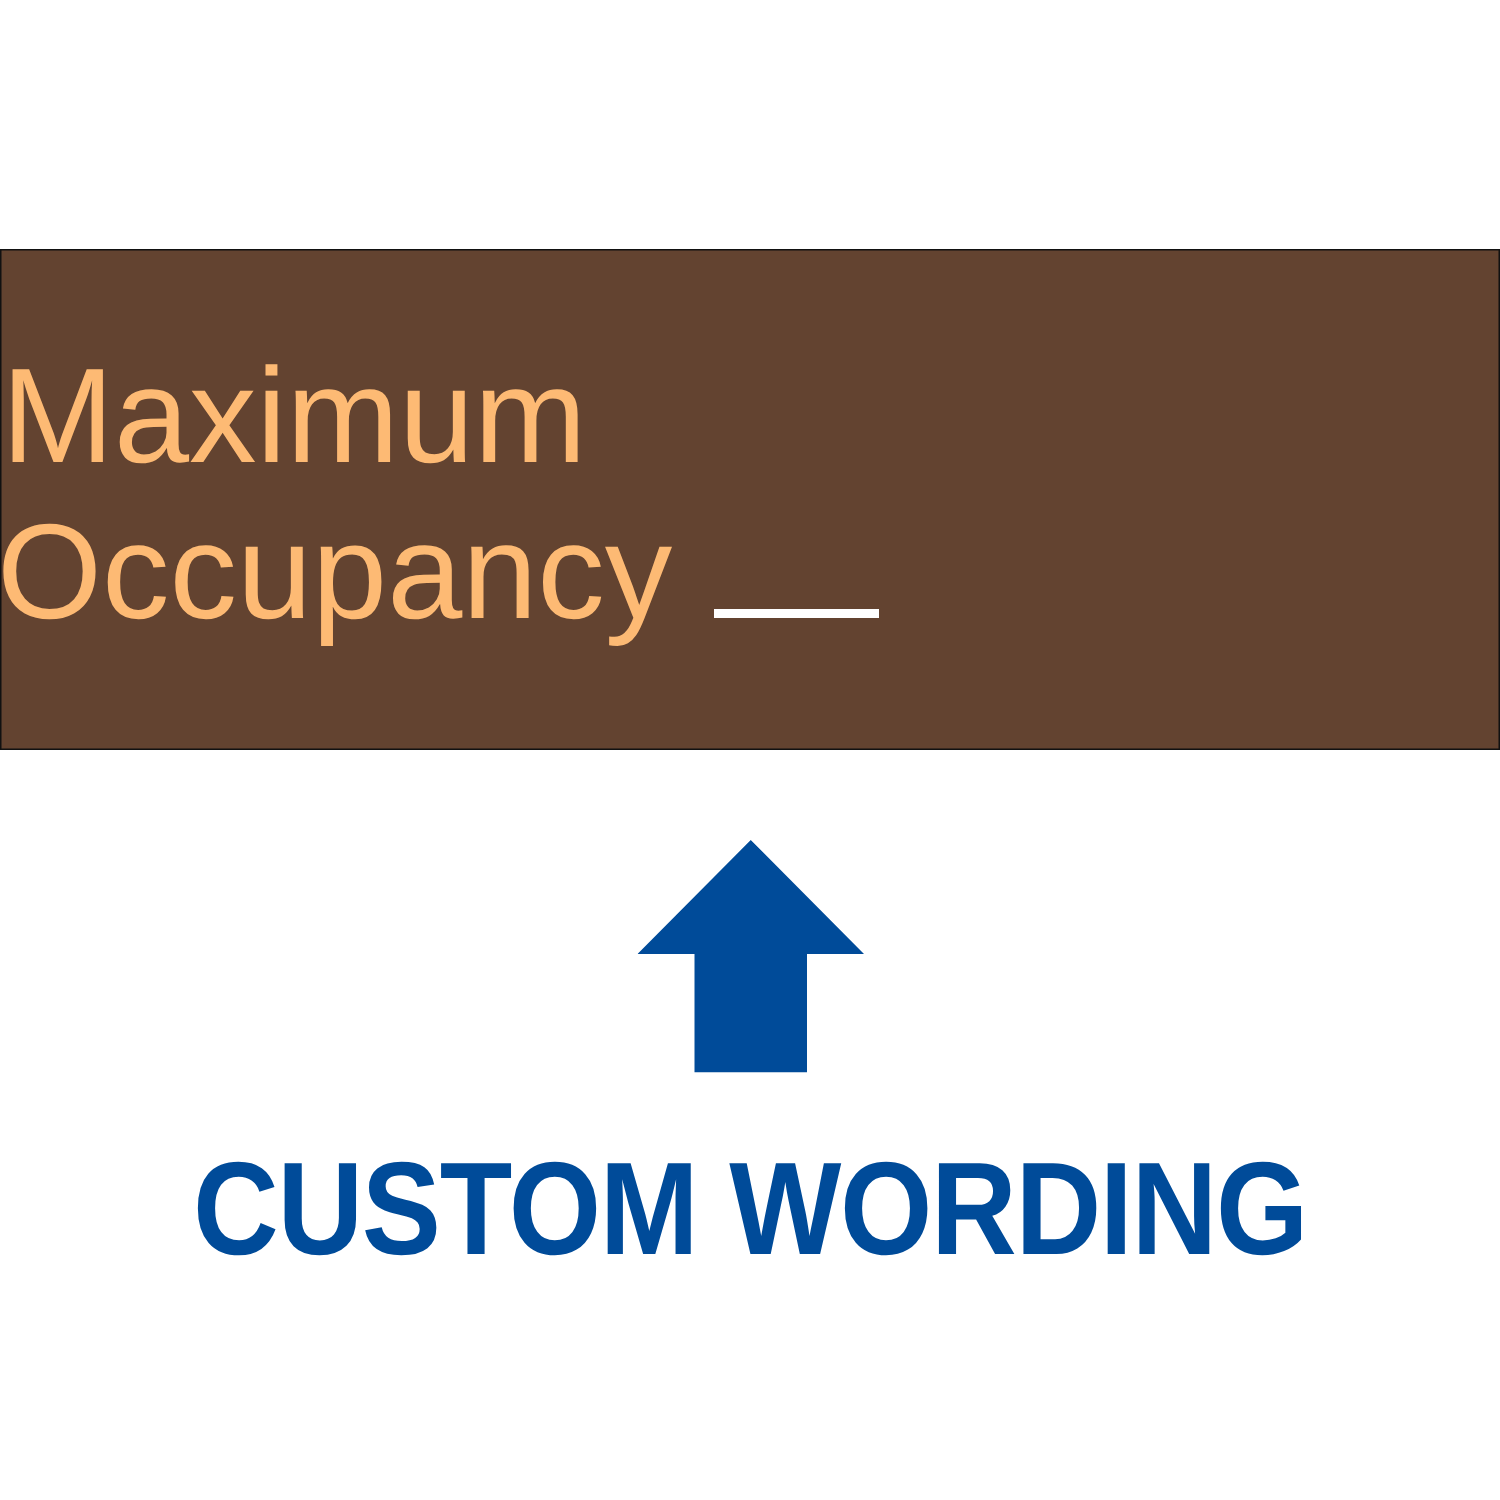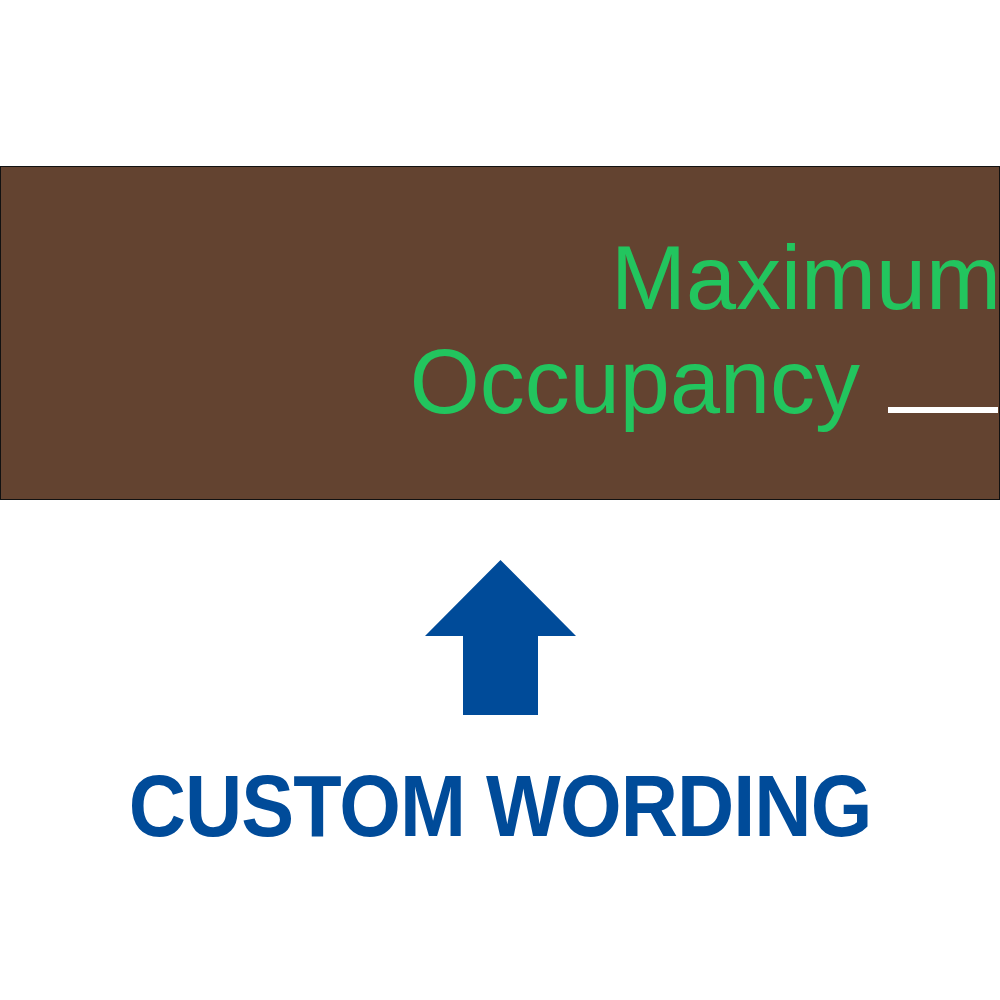--- a/index.html
+++ b/index.html
@@ -7,22 +7,22 @@
       width: 1000px; height: 1000px; background: #ffffff;
       position: relative; overflow: hidden;
       font-family: "Liberation Sans", sans-serif;
     }
     .sign-panel {
       position: absolute; left: 0; top: 166px; width: 998px; height: 332px;
       background: #634330; border: 1px solid #111;
       box-sizing: content-box;
     }
     .sign-line {
-      position: absolute; left: 0; width: 1000px; text-align: right;
-      color: #22c55e; font-size: 90px; line-height: 1; white-space: pre;
+      position: absolute; left: 0; width: 1000px; text-align: left;
+      color: #fdba74; font-size: 90px; line-height: 1; white-space: pre;
     }
     .line1 { top: 66px; }
     .line2 { top: 170px; left: -3px; }
     .blank {
       display: inline-block; width: 110px; height: 6px; background: #fff;
       vertical-align: baseline; margin-left: 28px;
     }
     .arrow {
       position: absolute; left: 425px; top: 560px; width: 151px; height: 155px;
     }

